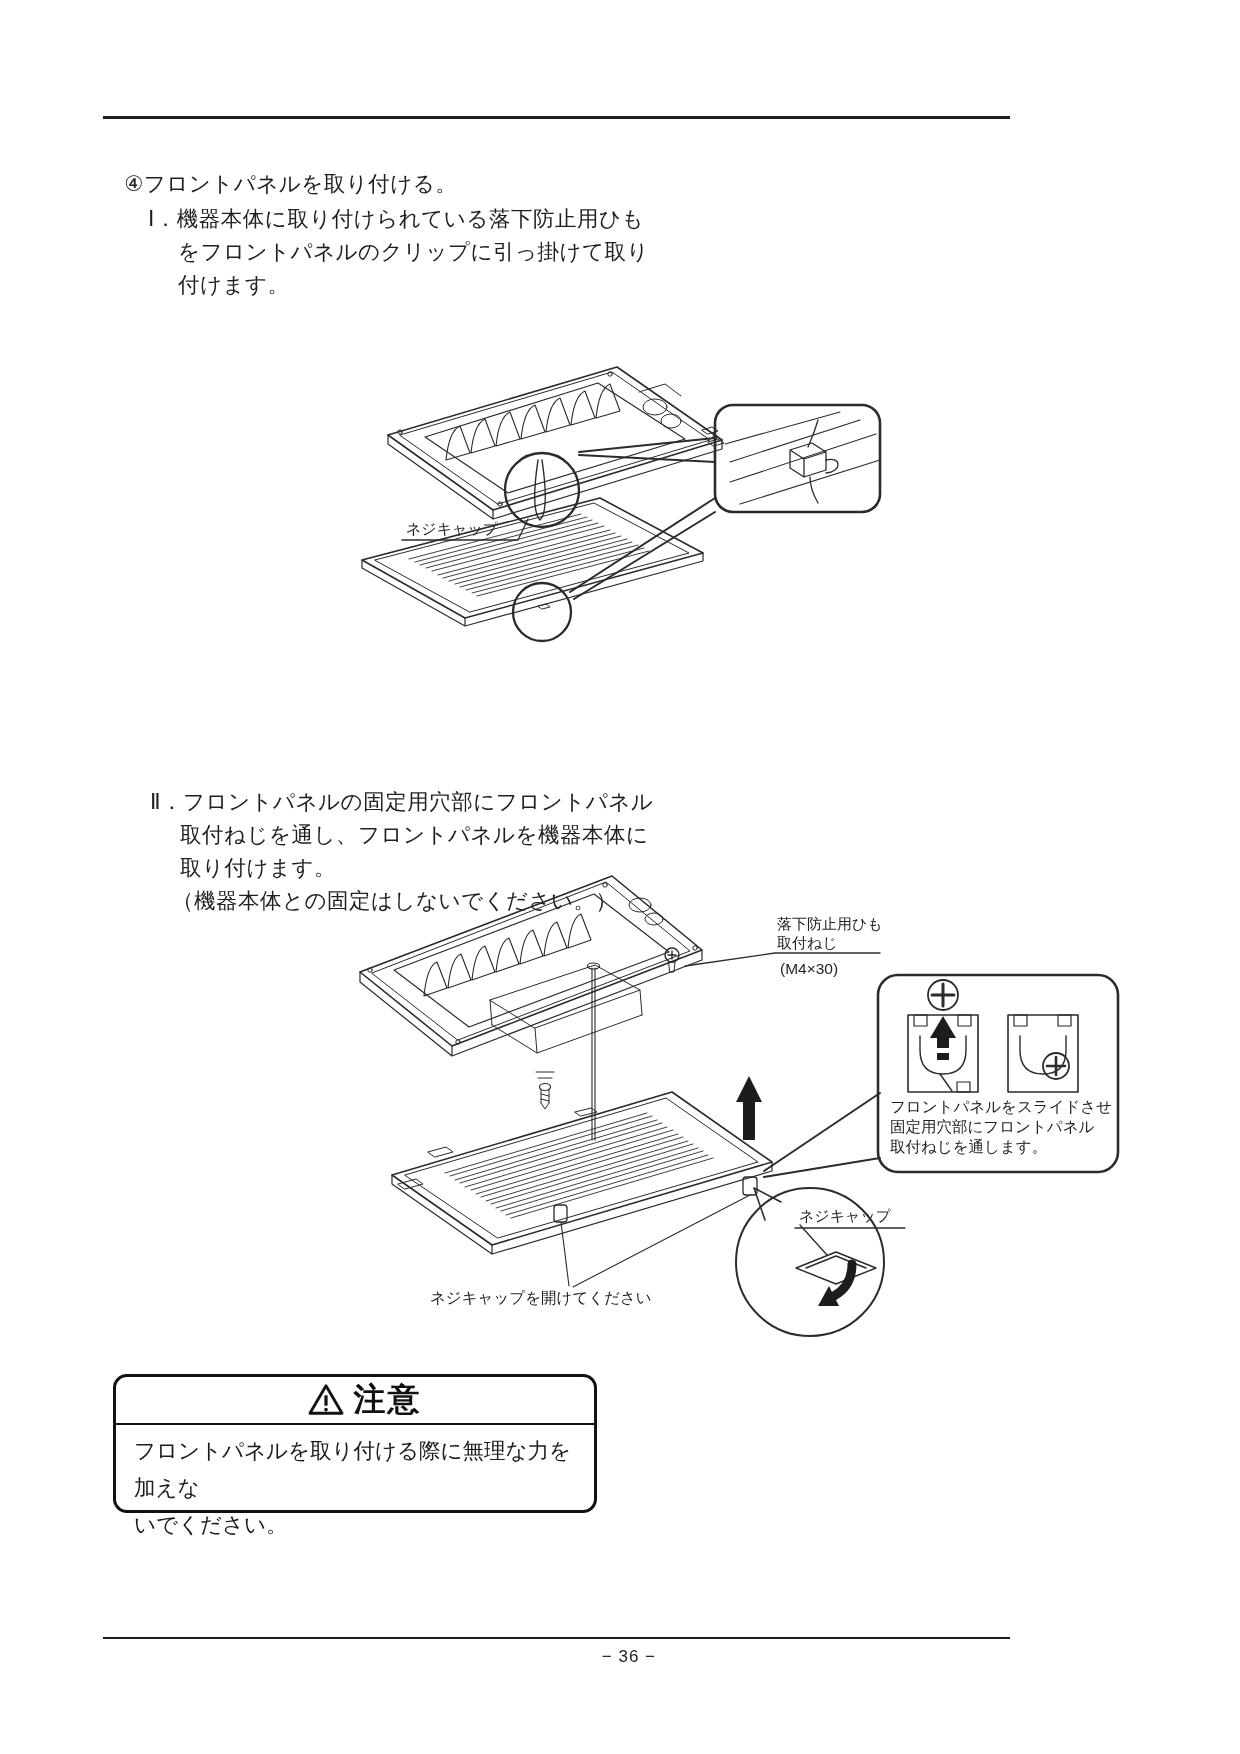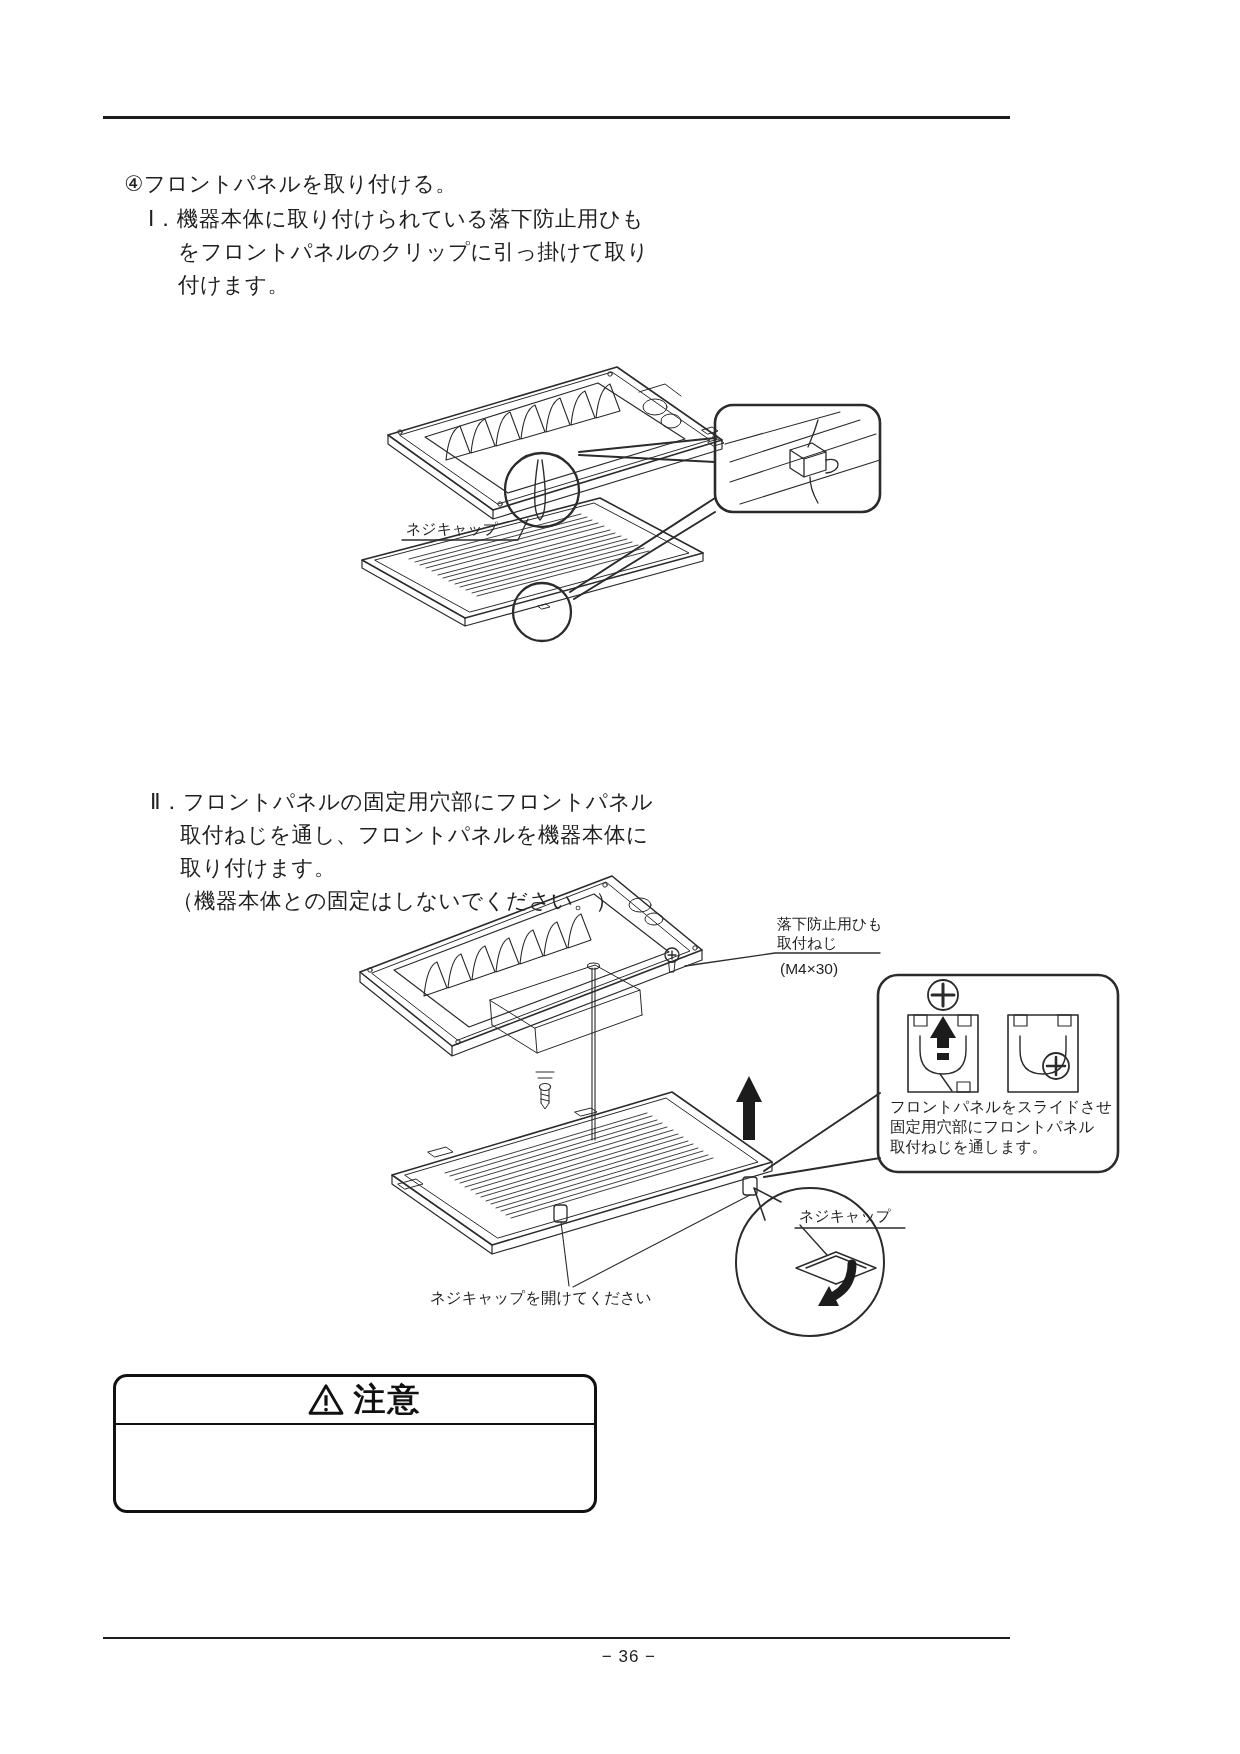--- a/index.html
+++ b/index.html
@@ -218,18 +218,22 @@
 
   <div class="caution">
     <div class="caution-title">
       <svg width="38" height="34" viewBox="0 0 40 36" fill="none" stroke="#111" stroke-width="3" stroke-linejoin="round">
         <path d="M20,3 L37,32 L3,32 Z"></path>
         <line x1="20" y1="13" x2="20" y2="24" stroke-width="3.4"></line>
         <circle cx="20" cy="28.2" r="1.9" fill="#111" stroke="none"></circle>
       </svg>
       <span>注意</span>
     </div>
+    <div class="caution-body">
+      <div>フロントパネルを取り付ける際に無理な力を加えな</div>
+      <div>いでください。</div>
+    </div>
   </div>
 
   <div class="abs rule" style="left:103px; top:1637px; width:907px; height:1.5px;"></div>
   <div class="abs pagenum" style="left:456px; top:1647px; width:200px; text-align:right;">− 36 −</div>
 
 </div>
 
 </body></html>

